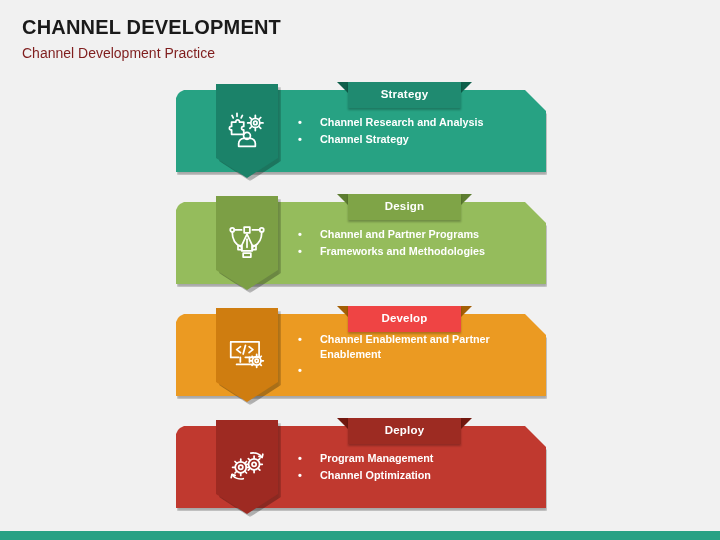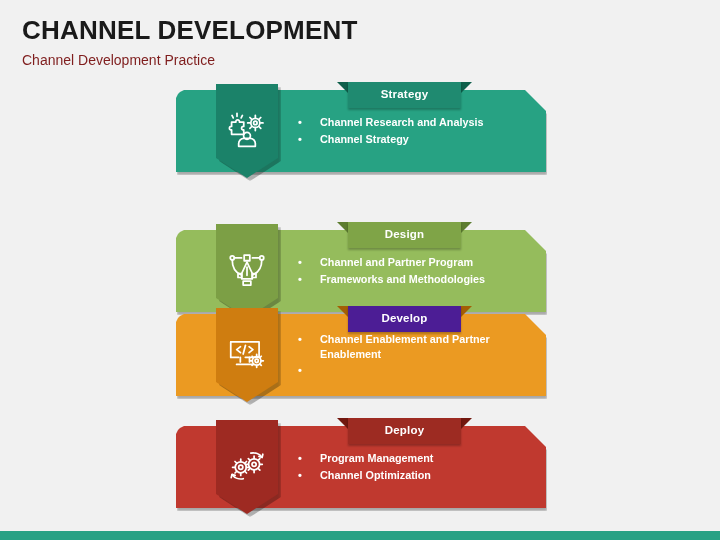--- a/index.html
+++ b/index.html
@@ -16,21 +16,21 @@
   }
 
   
   .slide-header {
     position: absolute;
     left: 22px;
     top: 16px;
     width: 600px;
   }
   .slide-title {
-    font-size: 26px;
+    font-size: 20px;
     font-weight: bold;
     color: #1a1a1a;
     letter-spacing: 0.2px;
     line-height: 1.15;
     margin: 0;
     white-space: nowrap;
   }
   .slide-subtitle {
     font-size: 14px;
     font-weight: normal;
@@ -48,21 +48,21 @@
     width: 720px;
     height: 540px;
   }
   .row {
     position: absolute;
     left: 176px;
     width: 370px;
     height: 82px;
   }
   .row-0 { top: 90px; }
-  .row-1 { top: 202px; margin-top: 28px; }
+  .row-1 { top: 202px; }
   .row-2 { top: 314px; }
   .row-3 { top: 426px; }
 
   
   .panel {
     position: absolute;
     left: 0;
     top: 0;
     width: 370px;
     height: 82px;
@@ -286,21 +286,21 @@
       <div class="ribbon">
         <div class="ribbon-fold-left" style="background: rgb(93, 125, 48);"></div>
         <div class="ribbon-fold-right" style="background: rgb(93, 125, 48);"></div>
         <div class="ribbon-main" style="background: rgb(127, 164, 71);">
           <span class="ribbon-label">Design</span>
         </div>
       </div>
       <div class="bullets">
         <div class="bullet">
           <span class="bullet-dot">•</span>
-          <span class="bullet-text">Channel and Partner Program</span>
+          <span class="bullet-text">Channel and Partner Programs</span>
         </div>
         <div class="bullet">
           <span class="bullet-dot">•</span>
           <span class="bullet-text">Frameworks and Methodologies</span>
         </div>
       </div>
     </div>
     <div class="row row-2">
       <div class="panel-shadow"></div>
       <div class="panel" style="background: rgb(235, 154, 34);"></div>
@@ -318,21 +318,21 @@
       <circle cx="35.6" cy="32.2" r="5.2"></circle>
       <circle cx="35.6" cy="32.2" r="2"></circle>
       <path d="M35.6 24.4 v2.2 M35.6 37.8 v2.2 M27.8 32.2 h2.2 M41.4 32.2 h2.2
                M30.1 26.7 l1.6 1.6 M39.5 36.1 l1.6 1.6 M41.1 26.7 l-1.6 1.6 M31.7 36.1 l-1.6 1.6"></path>
     </svg>
         </div>
       </div>
       <div class="ribbon">
         <div class="ribbon-fold-left" style="background: rgb(163, 95, 5);"></div>
         <div class="ribbon-fold-right" style="background: rgb(163, 95, 5);"></div>
-        <div class="ribbon-main" style="background: #4c1d95;">
+        <div class="ribbon-main" style="background: #ef4444;">
           <span class="ribbon-label">Develop</span>
         </div>
       </div>
       <div class="bullets">
         <div class="bullet">
           <span class="bullet-dot">•</span>
           <span class="bullet-text">Channel Enablement and Partner Enablement</span>
         </div>
         <div class="bullet">
           <span class="bullet-dot">•</span>

